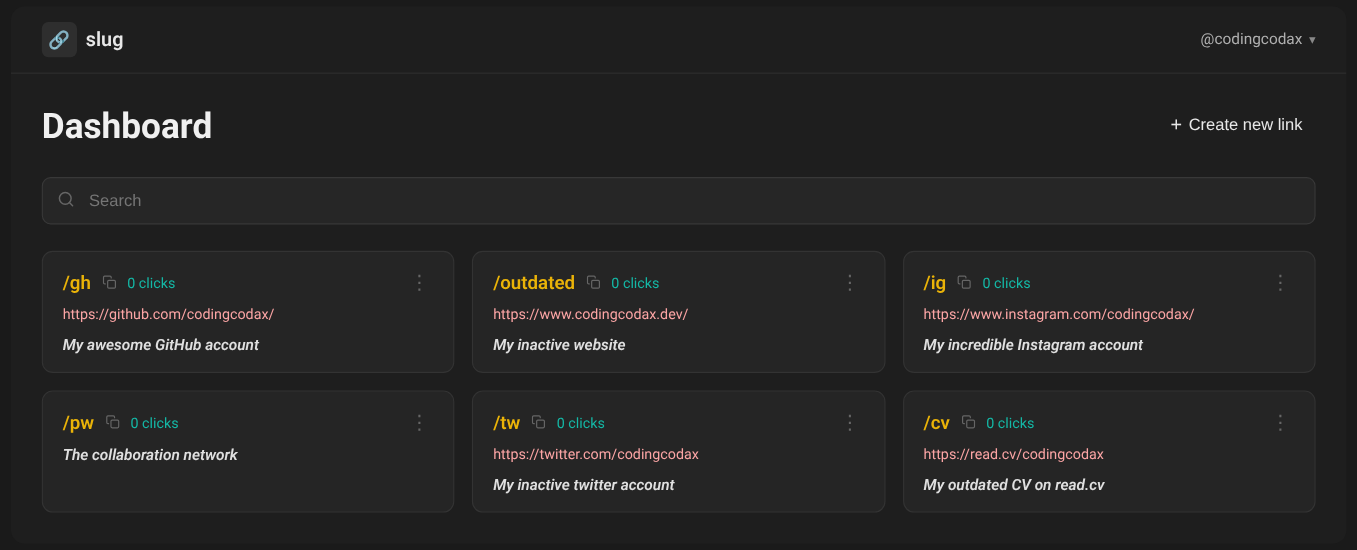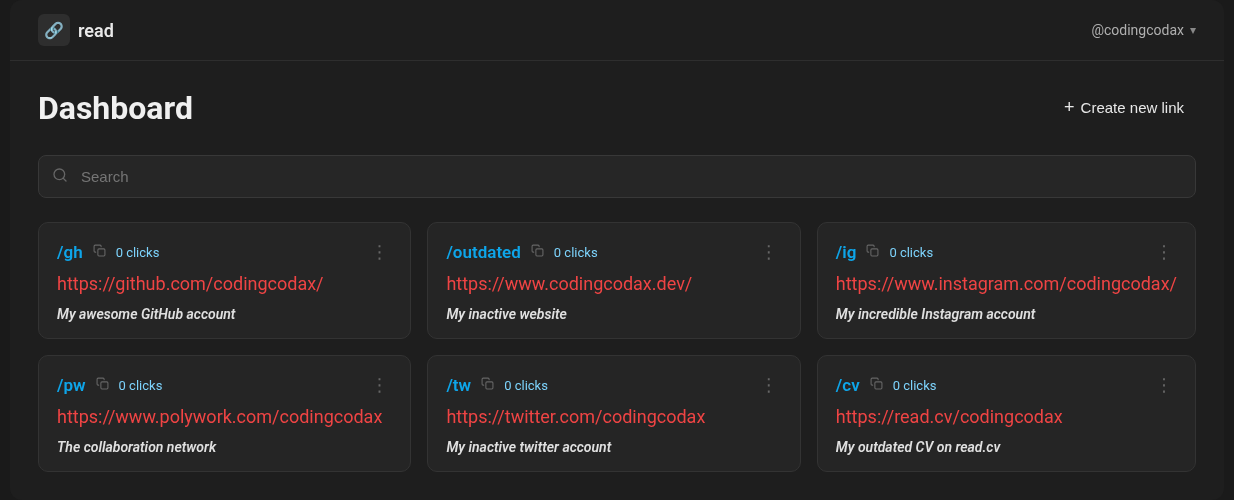--- a/index.html
+++ b/index.html
@@ -153,45 +153,45 @@
 
     .card-slug-area {
       display: flex;
       align-items: center;
       gap: 10px;
     }
 
     .card-slug {
       font-size: 17px;
       font-weight: 600;
-      color: #0ea5e9;
+      color: #eab308;
     }
 
     .card-copy-icon {
       color: #666;
       font-size: 13px;
       cursor: pointer;
     }
 
     .card-clicks {
       font-size: 13px;
-      color: #7dd3fc;
+      color: #14b8a6;
     }
 
     .card-menu-icon {
       color: #666;
       cursor: pointer;
       font-size: 18px;
       line-height: 1;
       padding: 2px 4px;
     }
 
     .card-url {
-      font-size: 18px;
-      color: #ef4444;
+      font-size: 13px;
+      color: #fca5a5;
       margin-bottom: 12px;
       white-space: nowrap;
       overflow: hidden;
       text-overflow: ellipsis;
     }
 
     .card-description {
       font-size: 14px;
       font-weight: 600;
       color: #e0e0e0;
@@ -201,21 +201,21 @@
 </head>
 <body>
 
 <div class="app-window">
 
   <nav class="nav-bar">
     <div class="nav-logo">
       <div class="logo-icon">
         <span>🔗</span>
       </div>
-      <span>read</span>
+      <span>slug</span>
     </div>
     <div class="nav-user">
       <span>@codingcodax</span>
       <span class="chevron">▾</span>
     </div>
   </nav>
 
   <div class="main-content">
 
     <div class="page-header">
@@ -295,21 +295,20 @@
           <span class="card-copy-icon" title="Copy">
             <svg width="13" height="13" viewBox="0 0 24 24" fill="none" stroke="currentColor" stroke-width="2" stroke-linecap="round" stroke-linejoin="round">
               <rect x="9" y="9" width="13" height="13" rx="2" ry="2"></rect>
               <path d="M5 15H4a2 2 0 0 1-2-2V4a2 2 0 0 1 2-2h9a2 2 0 0 1 2 2v1"></path>
             </svg>
           </span>
           <span class="card-clicks">0 clicks</span>
         </div>
         <span class="card-menu-icon">⋮</span>
       </div>
-      <div class="card-url">https://www.polywork.com/codingcodax</div>
       <div class="card-description">The collaboration network</div>
     </div>
         <div class="link-card">
       <div class="card-header">
         <div class="card-slug-area">
           <span class="card-slug">/tw</span>
           <span class="card-copy-icon" title="Copy">
             <svg width="13" height="13" viewBox="0 0 24 24" fill="none" stroke="currentColor" stroke-width="2" stroke-linecap="round" stroke-linejoin="round">
               <rect x="9" y="9" width="13" height="13" rx="2" ry="2"></rect>
               <path d="M5 15H4a2 2 0 0 1-2-2V4a2 2 0 0 1 2-2h9a2 2 0 0 1 2 2v1"></path>

